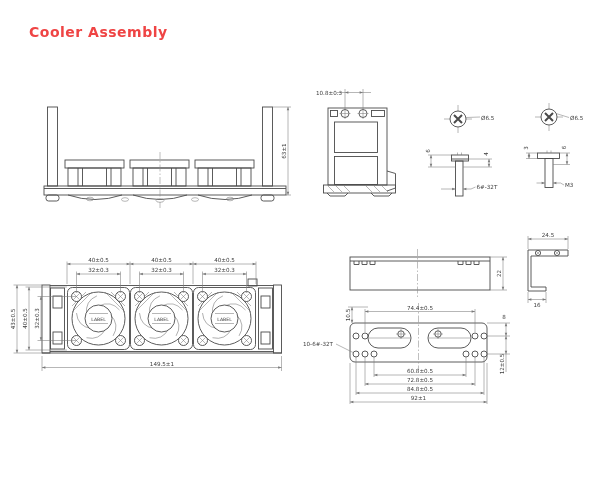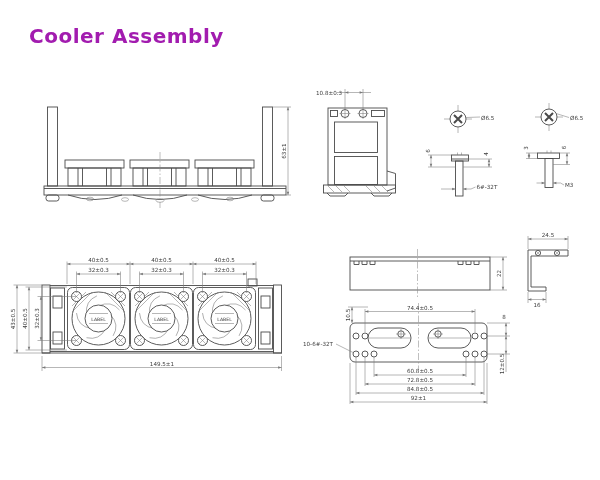--- a/index.html
+++ b/index.html
@@ -1,19 +1,19 @@
 <!DOCTYPE html>
 <html><head>
 <meta charset="utf-8">
 <style>
   html,body{margin:0;padding:0;background:#fff;}
   body{width:600px;height:480px;overflow:hidden;position:relative;
        font-family:"DejaVu Sans","Liberation Sans",sans-serif;}
-  .title{position:absolute;left:29px;top:24px;font-size:20px;font-weight:700;
-         letter-spacing:.5px;color:#a21caf;}
+  .title{position:absolute;left:29px;top:24px;font-size:14px;font-weight:700;
+         letter-spacing:.5px;color:#ef4444;}
   svg{position:absolute;left:0;top:0;}
   
   .s{stroke:#4a4a4a;fill:none;stroke-width:.9;}
   .sf{stroke:#4a4a4a;fill:#fff;stroke-width:.9;}
   
   .d{stroke:#7a7a7a;fill:none;stroke-width:.55;}
   
   .c{stroke:#8a8a8a;fill:none;stroke-width:.55;stroke-dasharray:7 2 1.5 2;}
   
   .h{stroke:#6e6e6e;fill:none;stroke-width:.5;}

